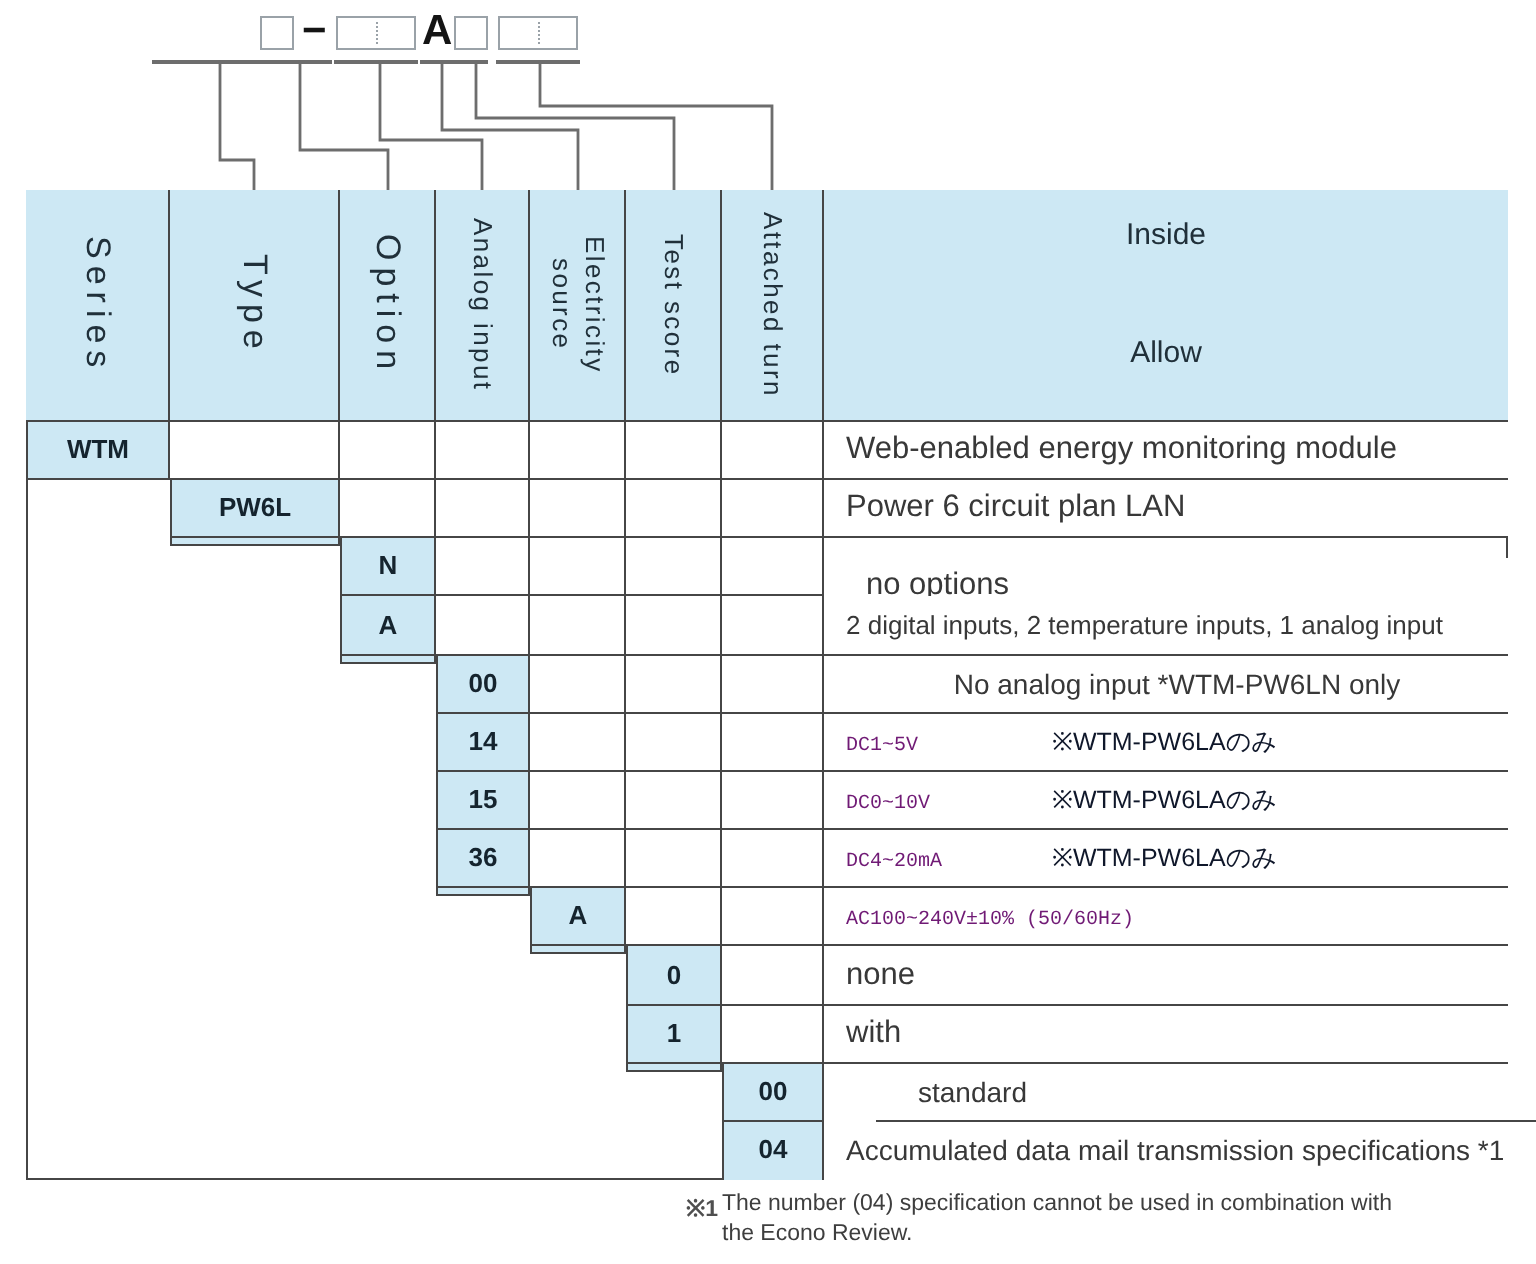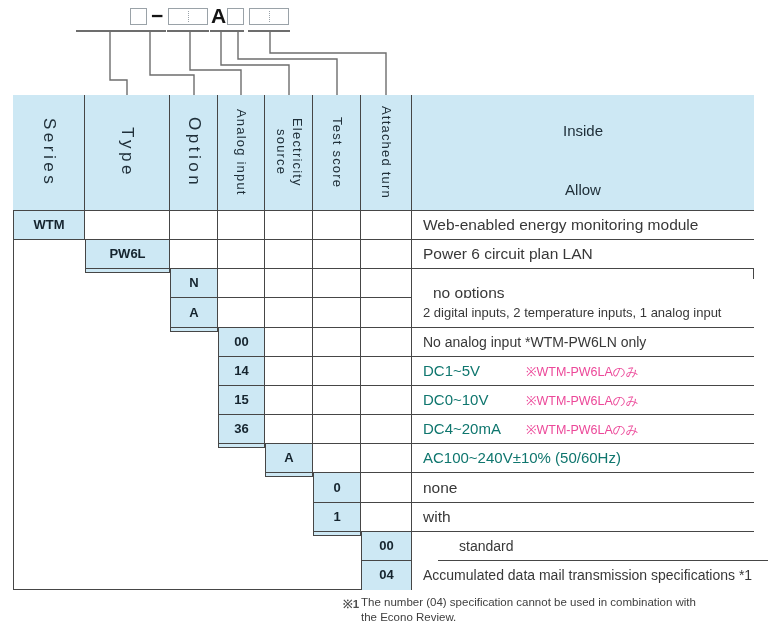--- a/index.html
+++ b/index.html
@@ -29,23 +29,23 @@
   .hd-inside .in-bot{margin-top:42px;}
   .code{background:#cde8f4;border-left:1px solid #464646;border-right:1px solid #464646;
         border-bottom:1px solid #464646;text-align:center;font-weight:bold;font-size:13px;color:#15242e;}
   .empty{background:#fff;border-right:1px solid #464646;border-bottom:1px solid #464646;}
   .desc{background:#fff;border-bottom:1px solid #464646;color:#383838;white-space:nowrap;overflow:hidden;}
   .nobot{border-bottom:none !important;}
   .desc.lg{font-size:15.5px;}
   .desc.md{font-size:14px;}
   .desc.sm{font-size:13px;}
   .desc.indent{padding-left:21px !important;}
-  .serif-part{display:inline-block;width:103px;font-family:Liberation Sans, sans-serif;
-              font-size:15px;color:#0f766e;}
-  .note-part{font-size:12.5px;color:#ec4899;}
+  .serif-part{display:inline-block;width:103px;font-family:Liberation Mono, monospace;
+              font-size:10px;color:#701a75;}
+  .note-part{font-size:12.5px;color:#0f172a;}
   .poke{position:absolute;box-sizing:border-box;background:#cde8f4;z-index:1;
         border-left:1px solid #464646;border-right:1px solid #464646;border-bottom:1px solid #464646;}
   
   .fn{position:absolute;font-size:11.5px;color:#3e3e3e;white-space:nowrap;}
   .fn-marker{font-weight:bold;color:#4f4f4f;}
 </style>
 </head>
 <body>
 
 <div id="page">
@@ -90,21 +90,21 @@
       <div class="cell hd" style="left: 265px; top: 95px; width: 48px; height: 116px;">
         <span class="vtxt sml">Electricity
 source</span>
       </div>
       <div class="cell hd" style="left: 313px; top: 95px; width: 48px; height: 116px;">
         <span class="vtxt sml">Test score</span>
       </div>
       <div class="cell hd" style="left: 361px; top: 95px; width: 51px; height: 116px;">
         <span class="vtxt sml">Attached turn</span>
       </div>
-      <div class="cell hd last hd-inside" style="left: 412px; top: 95px; width: 342px; height: 116px; justify-content: center;">
+      <div class="cell hd last hd-inside" style="left: 412px; top: 95px; width: 342px; height: 116px;">
         <span class="in-top">Inside</span>
         <span class="in-bot">Allow</span>
       </div>
       <div class="cell code" style="left: 13px; top: 211px; width: 72px; height: 29px; line-height: 28px;">WTM</div>
       <div class="cell empty" style="left: 85px; top: 211px; width: 85px; height: 29px;"></div>
       <div class="cell empty" style="left: 170px; top: 211px; width: 48px; height: 29px;"></div>
       <div class="cell empty" style="left: 218px; top: 211px; width: 47px; height: 29px;"></div>
       <div class="cell empty" style="left: 265px; top: 211px; width: 48px; height: 29px;"></div>
       <div class="cell empty" style="left: 313px; top: 211px; width: 48px; height: 29px;"></div>
       <div class="cell empty" style="left: 361px; top: 211px; width: 51px; height: 29px;"></div>
@@ -127,21 +127,21 @@
       <div class="cell empty" style="left: 218px; top: 298px; width: 47px; height: 30px;"></div>
       <div class="cell empty" style="left: 265px; top: 298px; width: 48px; height: 30px;"></div>
       <div class="cell empty" style="left: 313px; top: 298px; width: 48px; height: 30px;"></div>
       <div class="cell empty" style="left: 361px; top: 298px; width: 51px; height: 30px;"></div>
       <div class="cell desc sm" style="left: 412px; top: 298px; width: 342px; height: 30px; line-height: 29px; padding-left: 11px;">2 digital inputs, 2 temperature inputs, 1 analog input</div>
       <div class="poke" style="left: 170px; top: 328px; width: 48px; height: 4px;"></div>
       <div class="cell code" style="left: 218px; top: 328px; width: 47px; height: 29px; line-height: 28px;">00</div>
       <div class="cell empty" style="left: 265px; top: 328px; width: 48px; height: 29px;"></div>
       <div class="cell empty" style="left: 313px; top: 328px; width: 48px; height: 29px;"></div>
       <div class="cell empty" style="left: 361px; top: 328px; width: 51px; height: 29px;"></div>
-      <div class="cell desc md" style="left: 412px; top: 328px; width: 342px; height: 29px; line-height: 28px; padding-left: 11px;">No analog input *WTM-PW6LN only</div>
+      <div class="cell desc md" style="left: 412px; top: 328px; width: 342px; height: 29px; line-height: 28px; padding-left: 11px; text-align: center;">No analog input *WTM-PW6LN only</div>
       <div class="cell code" style="left: 218px; top: 357px; width: 47px; height: 29px; line-height: 28px;">14</div>
       <div class="cell empty" style="left: 265px; top: 357px; width: 48px; height: 29px;"></div>
       <div class="cell empty" style="left: 313px; top: 357px; width: 48px; height: 29px;"></div>
       <div class="cell empty" style="left: 361px; top: 357px; width: 51px; height: 29px;"></div>
       <div class="cell desc " style="left: 412px; top: 357px; width: 342px; height: 29px; line-height: 28px; padding-left: 11px;"><span class="serif-part">DC1~5V</span><span class="note-part">※WTM-PW6LAのみ</span></div>
       <div class="cell code" style="left: 218px; top: 386px; width: 47px; height: 29px; line-height: 28px;">15</div>
       <div class="cell empty" style="left: 265px; top: 386px; width: 48px; height: 29px;"></div>
       <div class="cell empty" style="left: 313px; top: 386px; width: 48px; height: 29px;"></div>
       <div class="cell empty" style="left: 361px; top: 386px; width: 51px; height: 29px;"></div>
       <div class="cell desc " style="left: 412px; top: 386px; width: 342px; height: 29px; line-height: 28px; padding-left: 11px;"><span class="serif-part">DC0~10V</span><span class="note-part">※WTM-PW6LAのみ</span></div>

